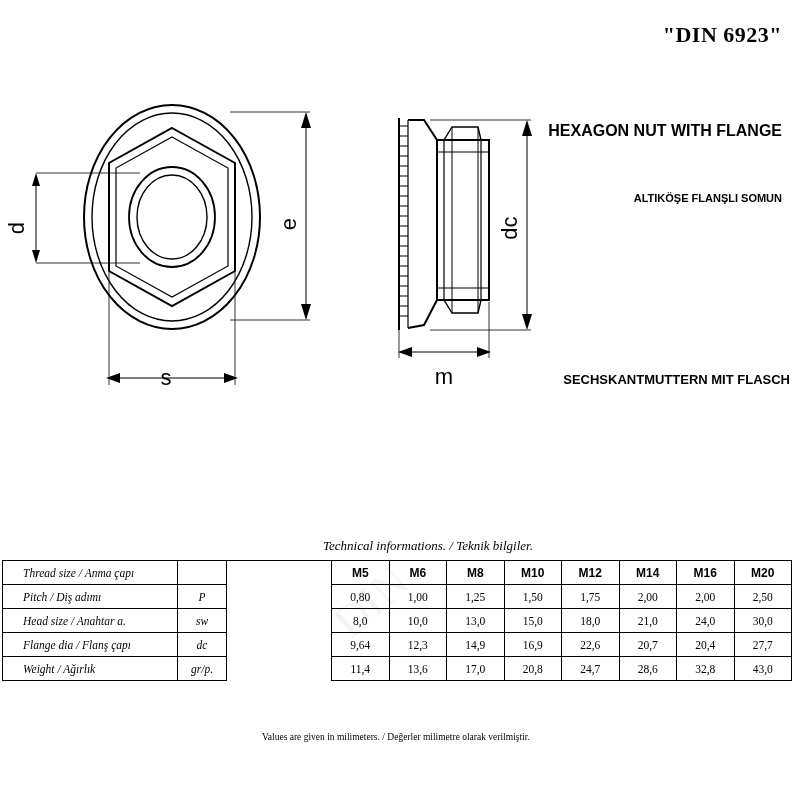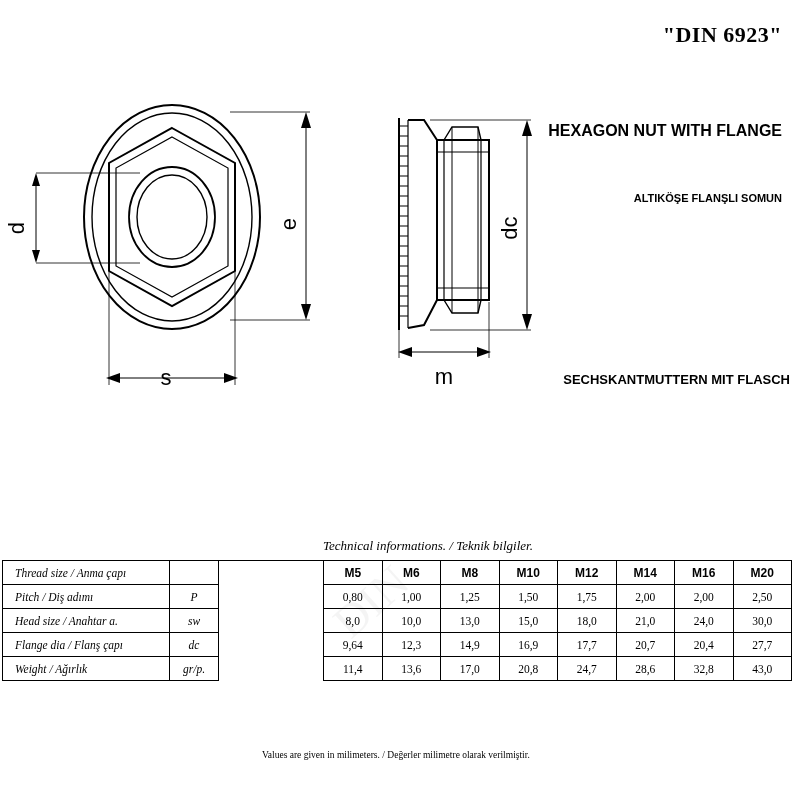--- a/index.html
+++ b/index.html
@@ -87,21 +87,21 @@
     font-size: 11.5px;
     font-weight: normal;
     text-align: center;
     vertical-align: middle;
   }
   table.spec td.lbl {
     text-align: left;
     font-style: italic;
     font-size: 11.5px;
     width: 150px;
-    padding-left: 12px;
+    padding-left: 20px;
   }
   table.spec td.sym {
     width: 40px;
     text-align: center;
     font-style: italic;
     font-size: 11.5px;
   }
   table.spec td.gap {
     width: 96px;
     border-top: none;
@@ -122,21 +122,21 @@
     font-style: italic;
     font-family: "Liberation Serif", serif;
     font-size: 11.5px;
   }
   table.spec tr.hdr td.blank-a, table.spec tr.hdr td.blank-b {
     border-bottom: none;
   }
   .footnote {
     position: absolute;
     left: 262px;
-    top: 750px;
+    top: 732px;
     font-size: 9.5px;
     font-family: "Liberation Serif", serif;
   }
   
   .wm {
     position: absolute;
     left: 330px;
     top: 575px;
     font-size: 46px;
     color: rgba(0,0,0,0.045);
@@ -292,21 +292,21 @@
 
 
       <tr>
         <td class="lbl">Flange dia / Flanş çapı</td>
         <td class="sym">dc</td>
         <td class="gap"></td>
         <td>9,64</td>
         <td>12,3</td>
         <td>14,9</td>
         <td>16,9</td>
-        <td>17,7</td>
+        <td>22,6</td>
         <td>20,7</td>
         <td>20,4</td>
         <td>27,7</td>
       </tr>
 
       <tr>
         <td class="lbl">Weight / Ağırlık</td>
         <td class="sym">gr/p.</td>
         <td class="gap"></td>
         <td>11,4</td>

